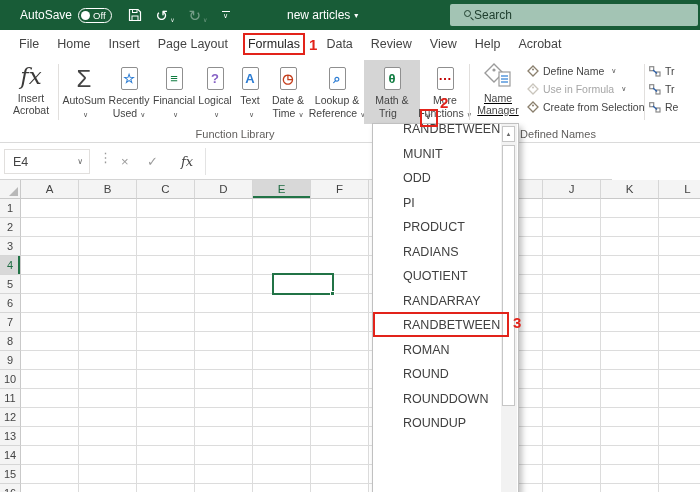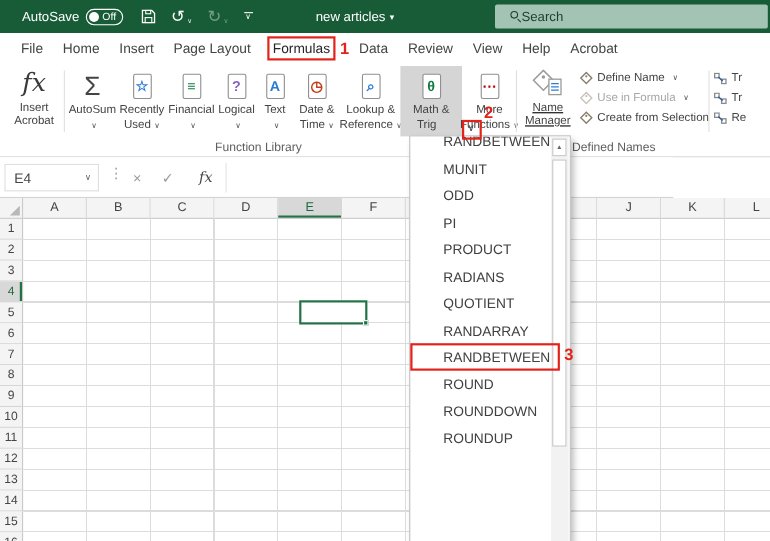--- a/index.html
+++ b/index.html
@@ -390,20 +390,21 @@
     <div class="dd-list">
       <div class="dd-item">RANDBETWEEN</div>
         <div class="dd-item">MUNIT</div>
         <div class="dd-item">ODD</div>
         <div class="dd-item">PI</div>
         <div class="dd-item">PRODUCT</div>
         <div class="dd-item">RADIANS</div>
         <div class="dd-item">QUOTIENT</div>
         <div class="dd-item">RANDARRAY</div>
         <div class="dd-item">RANDBETWEEN</div>
+        <div class="dd-item">ROMAN</div>
         <div class="dd-item">ROUND</div>
         <div class="dd-item">ROUNDDOWN</div>
         <div class="dd-item">ROUNDUP</div>
     </div>
     <div class="dd-scroll">
       <div class="dd-scroll-up">▲</div>
       <div class="dd-thumb"></div>
     </div>
   </div>
 

